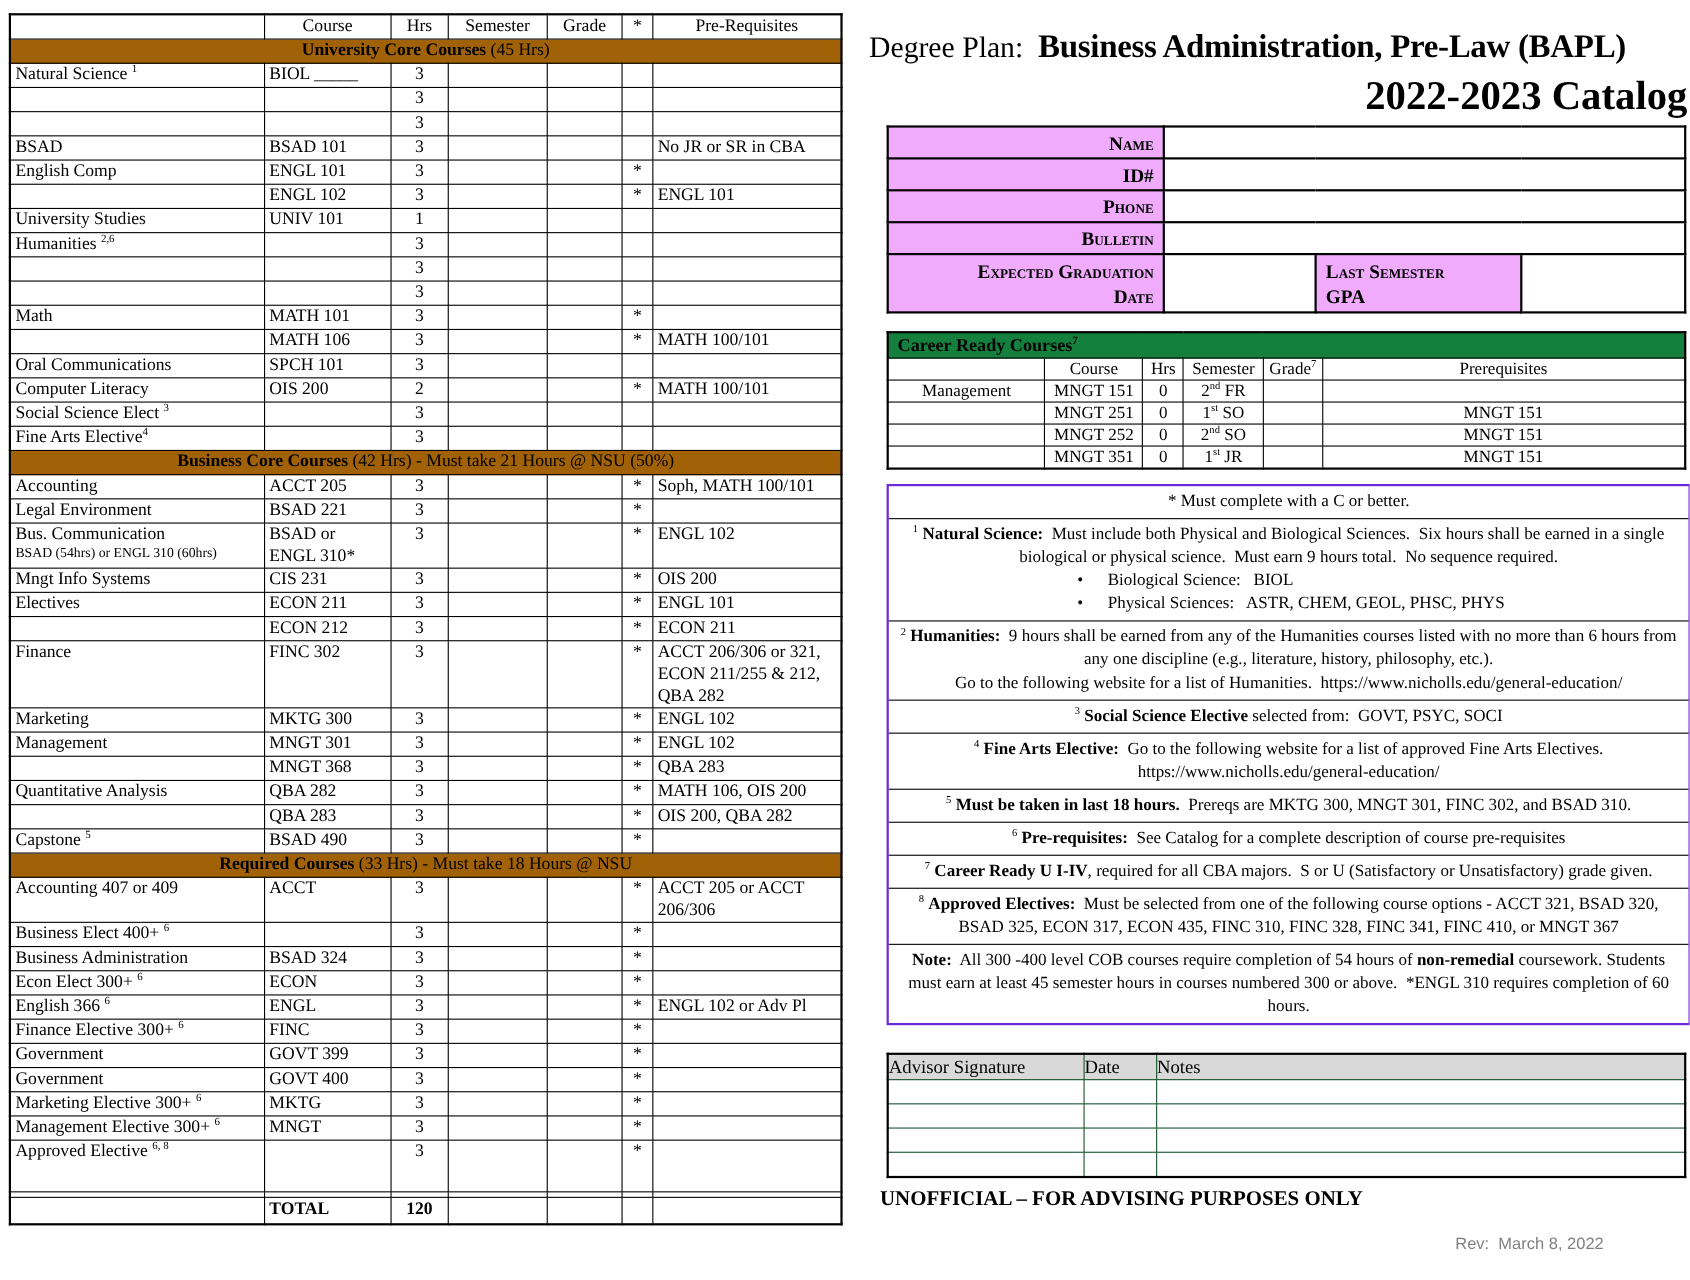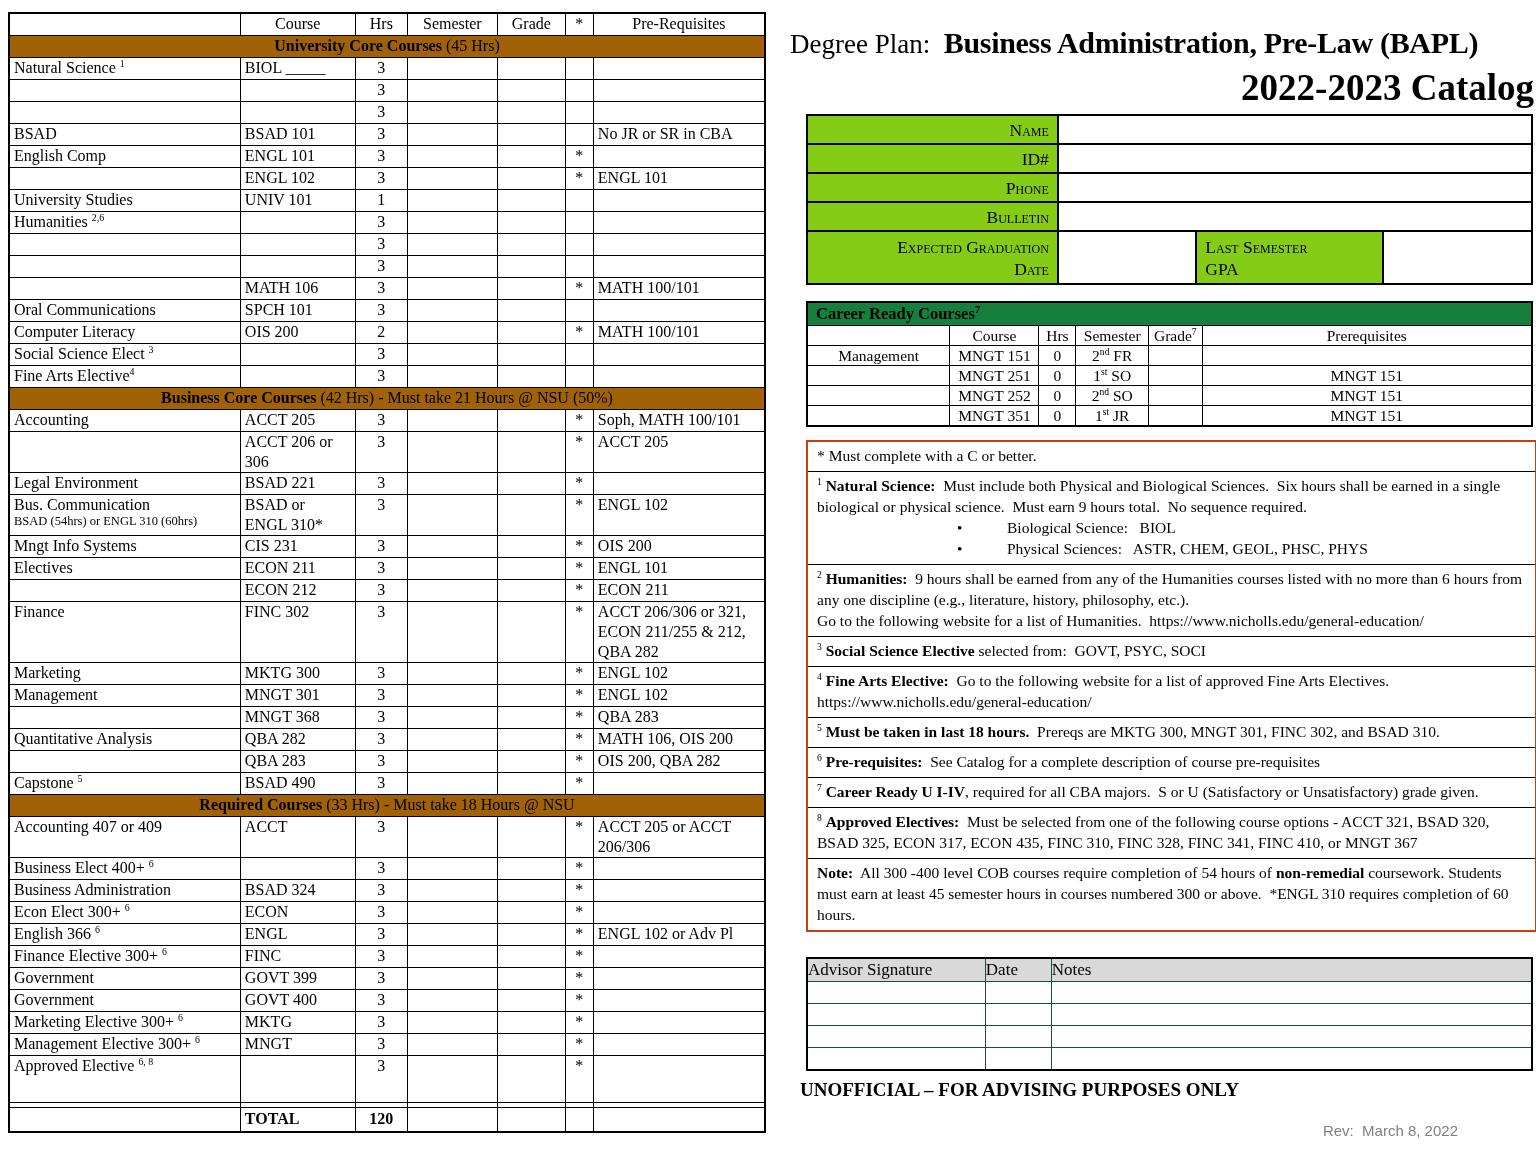--- a/index.html
+++ b/index.html
@@ -25,29 +25,29 @@
 
   
   .right{position:absolute;left:790px;top:22px;width:744px;}
   .titleline{white-space:pre;line-height:42px;}
   .tprefix{font-size:27px;}
   .tmain{font-size:30px;font-weight:bold;letter-spacing:-0.3px;}
   .title2{font-size:37px;font-weight:bold;text-align:right;line-height:38px;margin-bottom:7px;}
 
   .info-table{margin-left:16px;width:727px;border:2px solid #000;font-size:17.5px;}
   .info-table td{border:2px solid #000;height:27px;vertical-align:middle;padding:0 8px;white-space:pre-wrap;}
-  .info-table td.lblcell{background:#84cc16;font-weight:normal;font-variant:small-caps;text-align:right;line-height:22px;}
+  .info-table td.lblcell{background:#f0abfc;font-weight:bold;font-variant:small-caps;text-align:right;line-height:22px;}
   .info-table td.lblcell.gpa{text-align:left;}
   .info-table tr.big td{height:51px;}
 
   .career{margin:16px 0 0 16px;width:727px;border:2px solid #000;font-size:15.5px;}
   .career td{border:1px solid #000;height:19px;line-height:18px;text-align:center;vertical-align:middle;padding:0 4px;}
   .career td.titlecell{background:#15803d;text-align:left;font-weight:bold;font-size:16.5px;height:22px;padding-left:8px;}
 
-  .notes{margin:13px 0 0 16px;width:727px;border:2px solid #c2410c;font-size:15.5px;}
+  .notes{margin:13px 0 0 16px;width:727px;border:2px solid #6d28d9;font-size:15.5px;text-align:center;}
   .note-row{border-bottom:1.5px solid #000;padding:3px 9px 5px 9px;line-height:21px;white-space:pre-wrap;}
   .note-row:last-child{border-bottom:none;}
   .bullet{display:flex;padding-left:140px;}
   .bullet .dot{width:50px;}
 
   .advisor{margin:25px 0 0 16px;width:727px;border:2px solid #000;font-size:17px;}
   .advisor td{border:1px solid #14532d;height:21px;line-height:20px;vertical-align:middle;padding:0 0;}
   .advisor tr.hdrow td{background:#d9d9d9;height:22px;}
 
   .unofficial{margin:8px 0 0 10px;font-weight:bold;font-size:19px;}
@@ -165,20 +165,29 @@
         <tr>
           <td class="c0"></td>
           <td class="c1"></td>
           <td class="c2">3</td>
           <td class="c3"></td>
           <td class="c4"></td>
           <td class="c5"></td>
           <td class="c6"></td>
         </tr>
         <tr>
+          <td class="c0">Math</td>
+          <td class="c1">MATH 101</td>
+          <td class="c2">3</td>
+          <td class="c3"></td>
+          <td class="c4"></td>
+          <td class="c5">*</td>
+          <td class="c6"></td>
+        </tr>
+        <tr>
           <td class="c0"></td>
           <td class="c1">MATH 106</td>
           <td class="c2">3</td>
           <td class="c3"></td>
           <td class="c4"></td>
           <td class="c5">*</td>
           <td class="c6">MATH 100/101</td>
         </tr>
         <tr>
           <td class="c0">Oral Communications</td>
@@ -220,29 +229,20 @@
           <td class="sec" colspan="7"><b>Business Core Courses</b><span> (42 Hrs) - Must take 21 Hours @ NSU (50%)</span></td>
         </tr>
         <tr>
           <td class="c0">Accounting</td>
           <td class="c1">ACCT 205</td>
           <td class="c2">3</td>
           <td class="c3"></td>
           <td class="c4"></td>
           <td class="c5">*</td>
           <td class="c6">Soph, MATH 100/101</td>
-        </tr>
-        <tr>
-          <td class="c0"></td>
-          <td class="c1">ACCT 206 or 306</td>
-          <td class="c2">3</td>
-          <td class="c3"></td>
-          <td class="c4"></td>
-          <td class="c5">*</td>
-          <td class="c6">ACCT 205</td>
         </tr>
         <tr>
           <td class="c0">Legal Environment</td>
           <td class="c1">BSAD 221</td>
           <td class="c2">3</td>
           <td class="c3"></td>
           <td class="c4"></td>
           <td class="c5">*</td>
           <td class="c6"></td>
         </tr>

